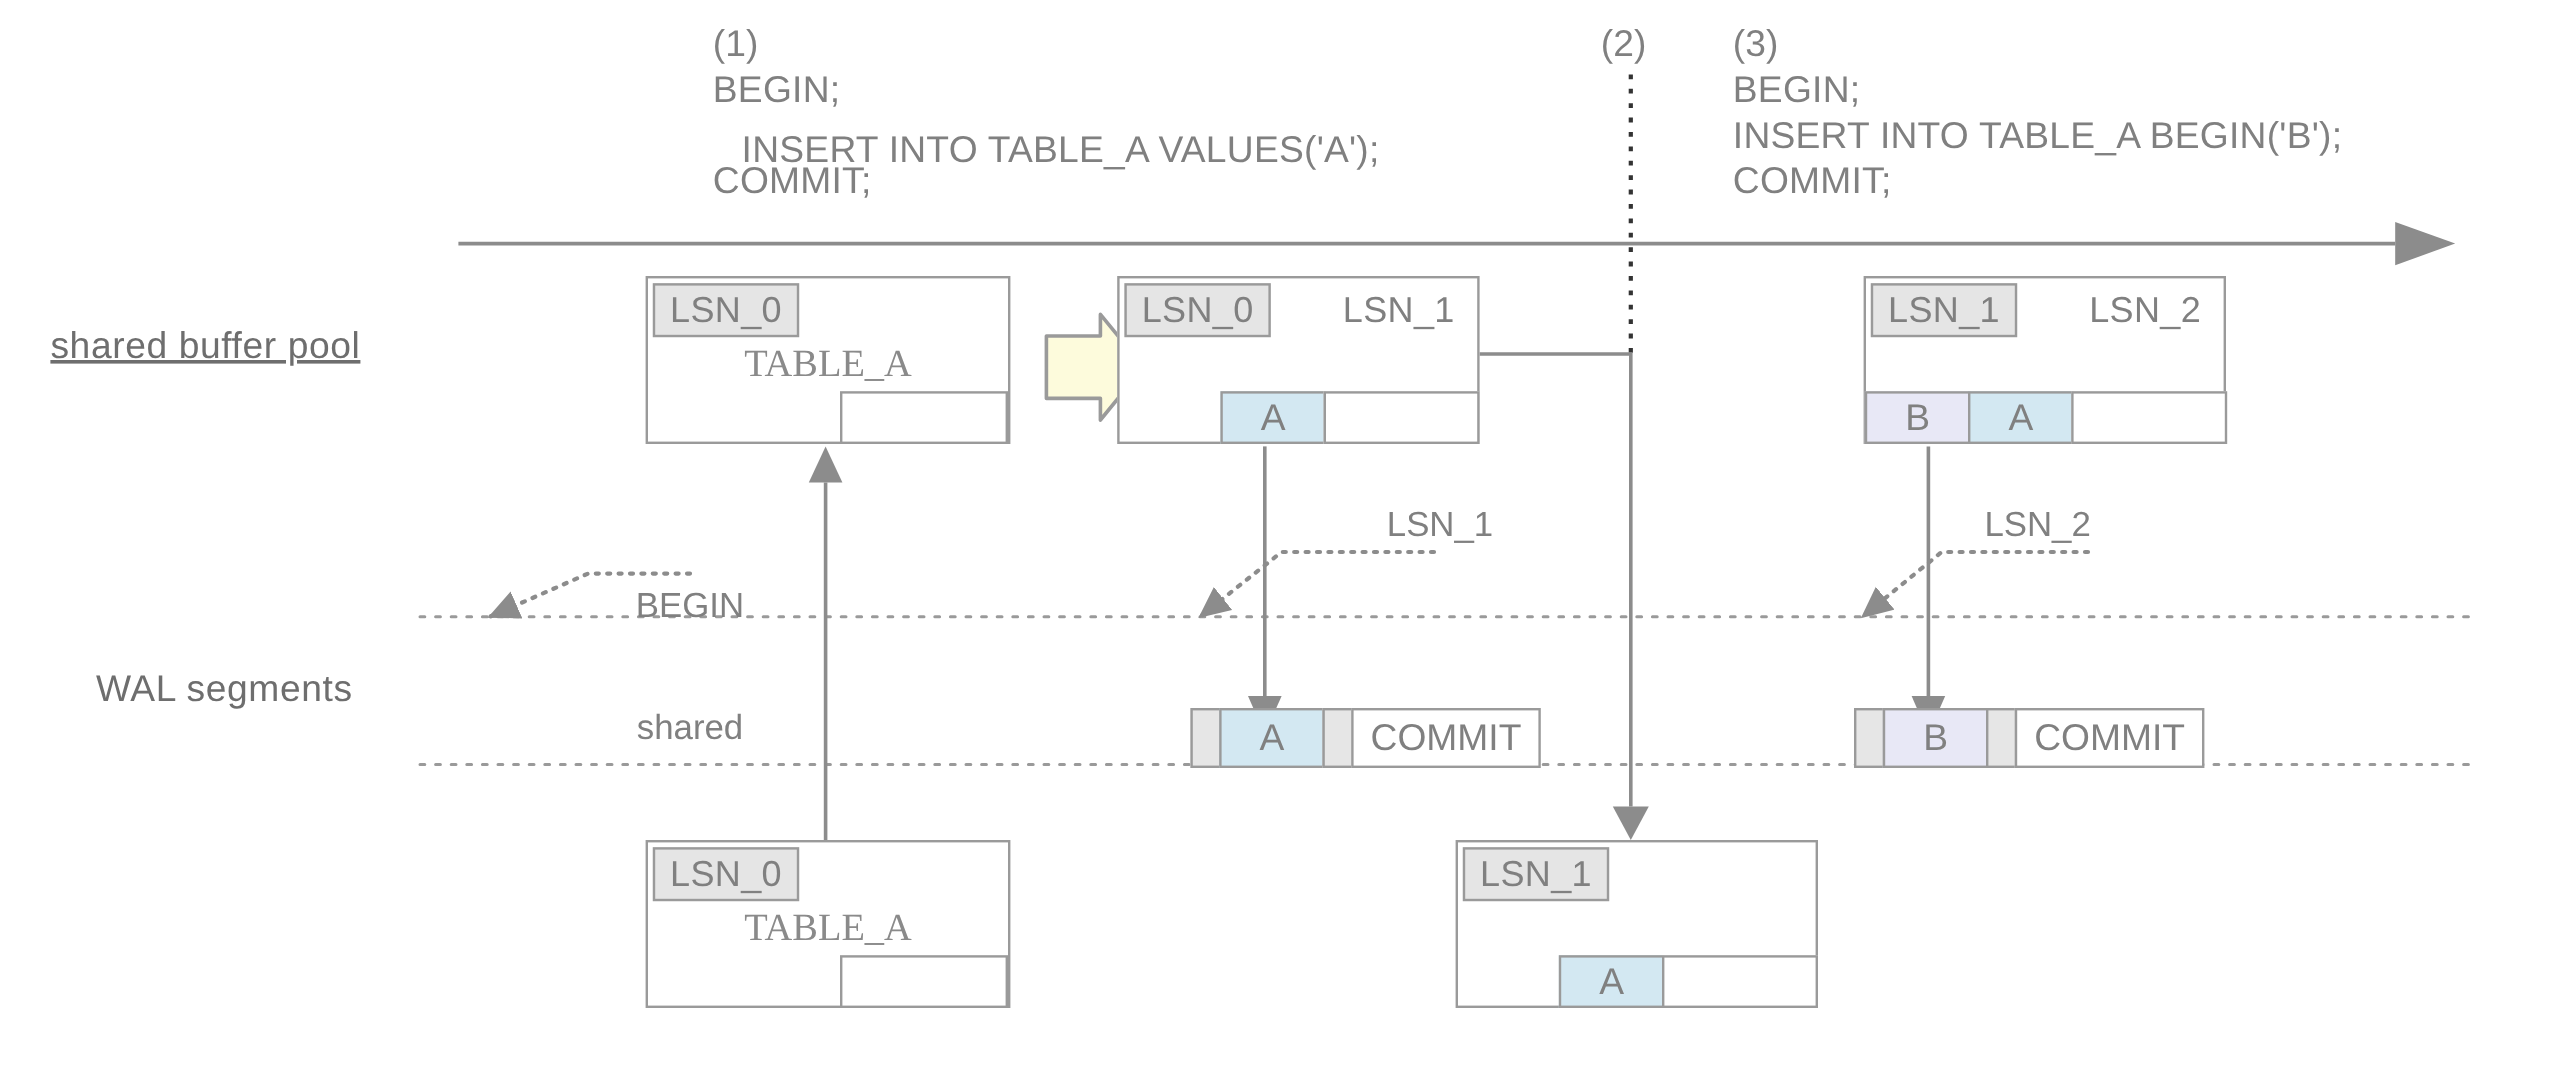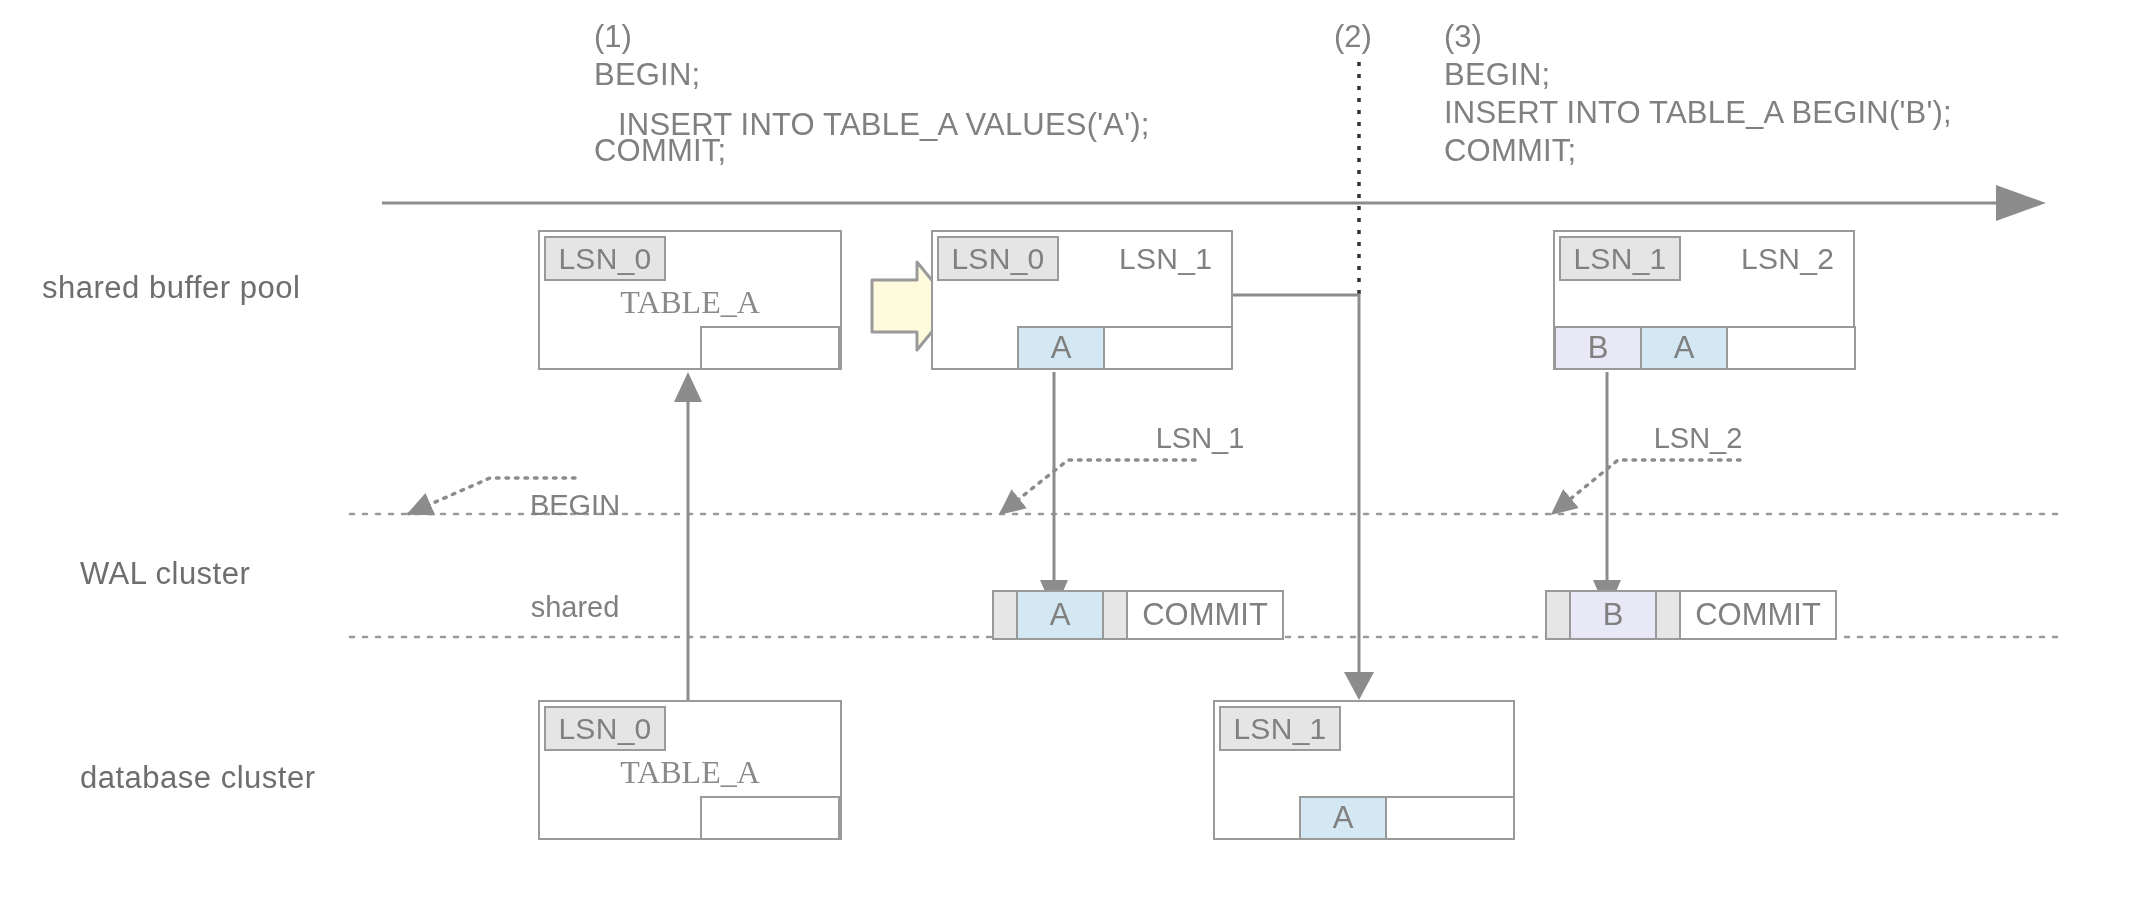--- a/index.html
+++ b/index.html
@@ -106,23 +106,22 @@
   <div class="abs sql" style="left:618px;top:94px;margin-top:12px;">INSERT INTO TABLE_A VALUES('A');</div>
   <div class="abs sql" style="left:594px;top:132px;">COMMIT;</div>
 
   <div class="abs step-num" style="left:1334px;top:18px;">(2)</div>
 
   <div class="abs step-num" style="left:1444px;top:18px;">(3)</div>
   <div class="abs sql" style="left:1444px;top:56px;">BEGIN;</div>
   <div class="abs sql" style="left:1444px;top:94px;">INSERT INTO TABLE_A BEGIN('B');</div>
   <div class="abs sql" style="left:1444px;top:132px;">COMMIT;</div>
 
-  <div class="abs row-label" style="left:42px;top:270px;">shared buffer pool</div>
-  <div class="abs row-label" style="left:80px;top:556px;">WAL cluster</div>
-  <div class="abs row-label" style="left:80px;top:760px;">database cluster</div>
+  <div class="abs row-label" style="left:42px;top:270px;text-decoration:underline;">shared buffer pool</div>
+  <div class="abs row-label" style="left:80px;top:556px;">WAL segments</div>
 
   <svg width="2146" height="910">
     <defs>
       <marker id="arw" markerWidth="14" markerHeight="14" refX="3" refY="5" orient="auto" markerUnits="strokeWidth">
         <path d="M0,0 L0,10 L10,5 z" fill="#8c8c8c"></path>
       </marker>
       <marker id="arwsm" markerWidth="10" markerHeight="10" refX="2.5" refY="4" orient="auto" markerUnits="strokeWidth">
         <path d="M0,0 L0,8 L8,4 z" fill="#8c8c8c"></path>
       </marker>
       <marker id="arwdot" markerWidth="9" markerHeight="9" refX="7" refY="3.5" orient="auto" markerUnits="strokeWidth">

